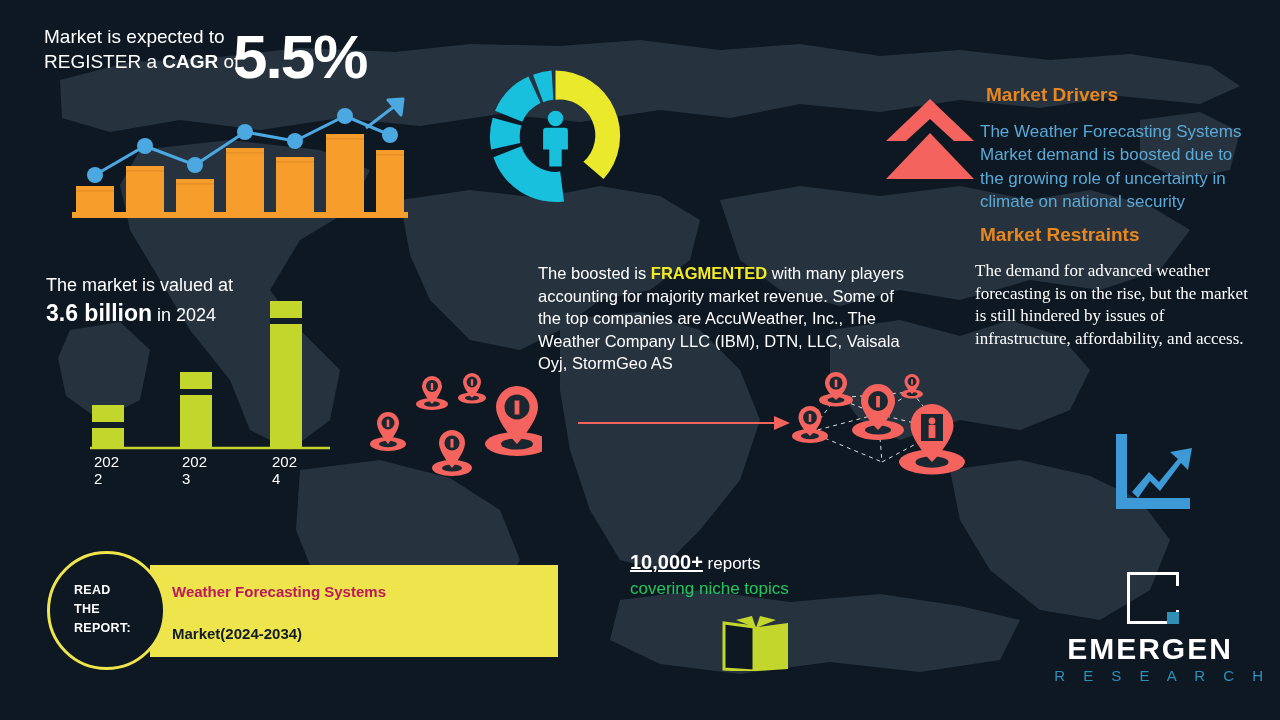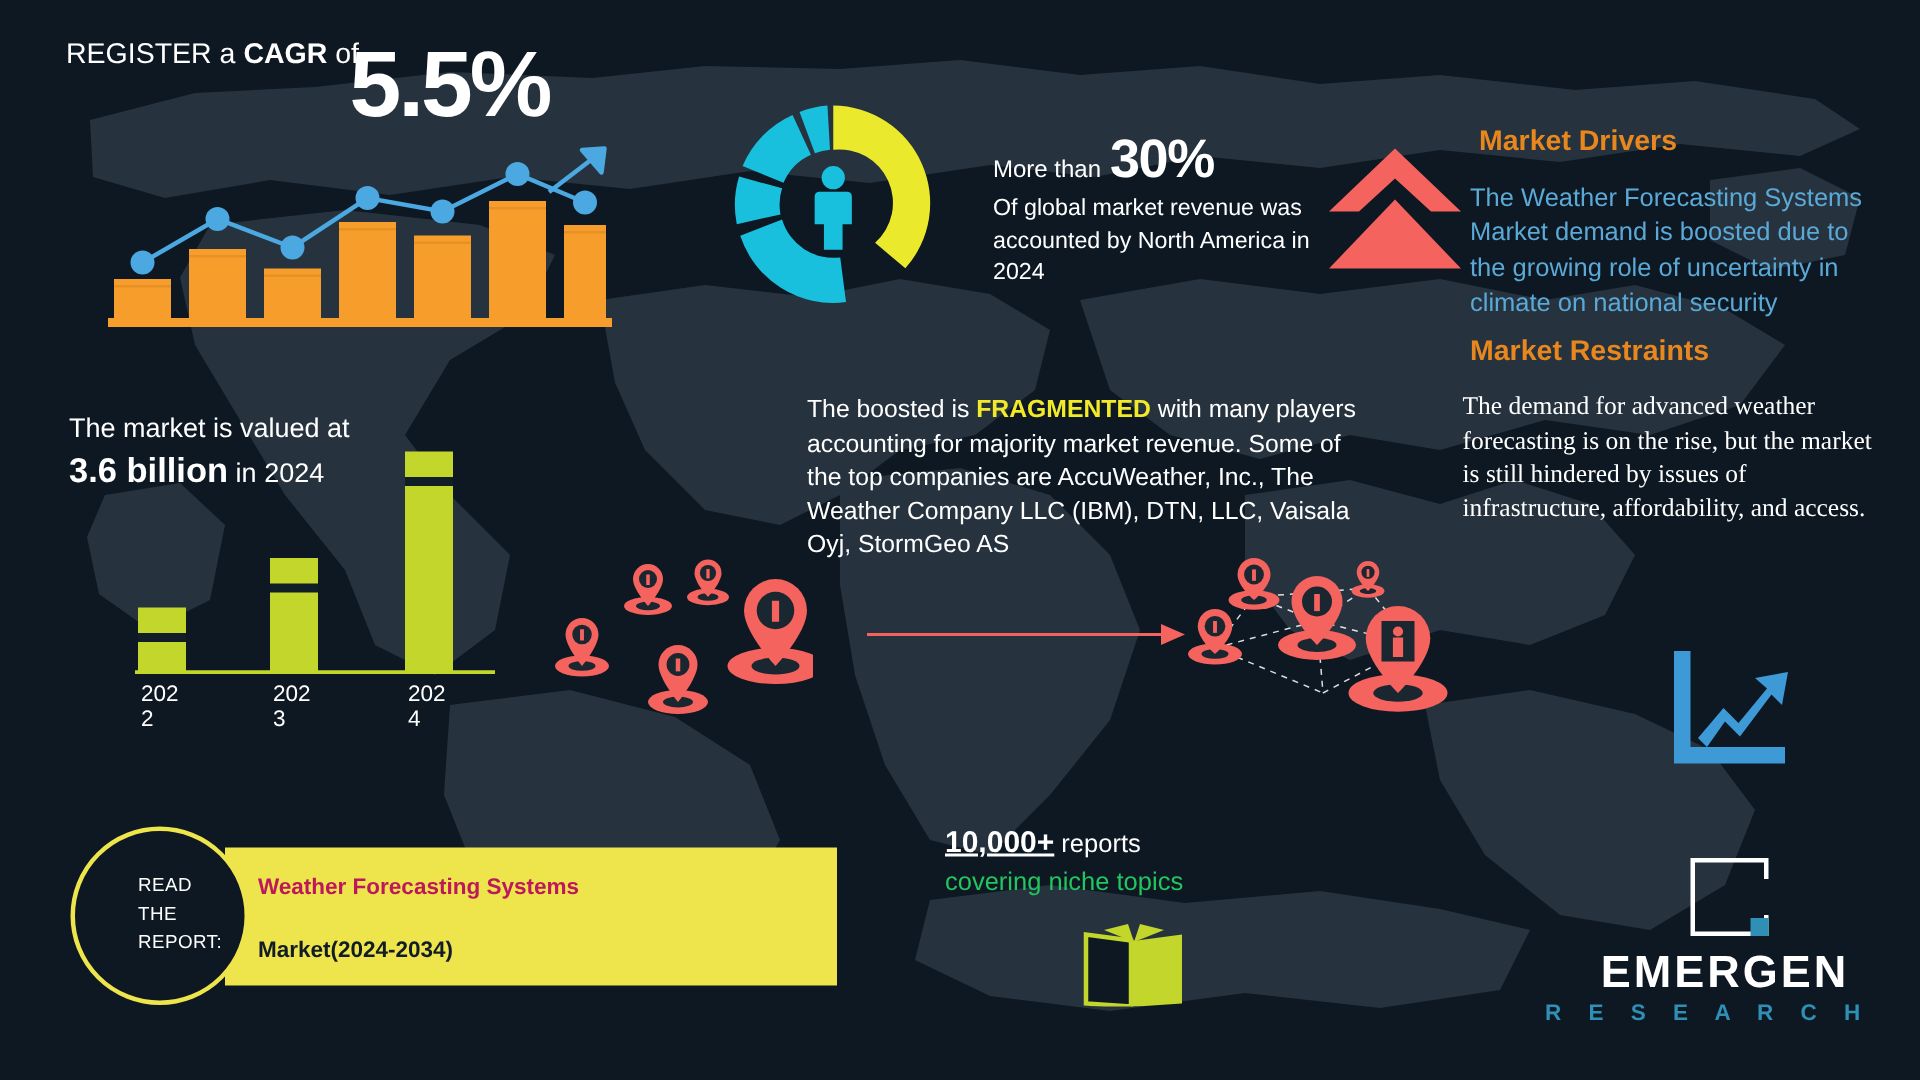--- a/index.html
+++ b/index.html
@@ -55,34 +55,34 @@
   #flow-arrow{left:578px;top:415px;width:212px;height:16px;}
 
   
   #trendicon{left:1112px;top:432px;width:82px;height:80px;}
 
   
   #banner{left:150px;top:565px;width:408px;height:92px;background:#eee44b;}
   #banner .t1{position:absolute;left:22px;top:18px;color:#be185d;font-size:15px;font-weight:bold;text-align:center;}
   #banner .t2{position:absolute;left:22px;top:60px;color:#111c26;font-size:15px;font-weight:bold;}
   #readcircle{left:47px;top:551px;width:119px;height:119px;border-radius:50%;background:#0d1823;border:3px solid #eee44b;box-sizing:border-box;}
-  #readcircle .rl{position:absolute;left:42px;color:#ffffff;font-size:12.5px;font-weight:normal;letter-spacing:.3px;}
+  #readcircle .rl{position:absolute;left:24px;color:#ffffff;font-size:12.5px;font-weight:bold;letter-spacing:.3px;}
 
   
   #reports{left:630px;top:550px;width:230px;}
   #reports .r1{color:#ffffff;font-size:17px;line-height:25px;}
   #reports .r1 b{font-size:20px;font-weight:bold;text-decoration:underline;}
   #reports .r2{color:#22c55e;font-size:17px;line-height:25px;}
   #bookicon{left:720px;top:615px;width:72px;height:56px;}
 
   
   #logo{left:1030px;top:570px;width:240px;height:130px;}
   #logo-mark{position:absolute;left:95px;top:0px;width:56px;height:56px;}
   #logo-name{position:absolute;left:0;top:62px;width:240px;text-align:center;color:#ffffff;font-size:30px;font-weight:bold;letter-spacing:2px;}
-  #logo-sub{position:absolute;left:0;top:97px;width:240px;text-align:left;color:#2f8fb5;font-size:15px;font-weight:bold;letter-spacing:7px;}
+  #logo-sub{position:absolute;left:0;top:97px;width:240px;text-align:right;color:#2f8fb5;font-size:15px;font-weight:normal;letter-spacing:7px;}
 </style>
 </head>
 <body>
 
 <div id="stage">
 
   <svg id="worldmap" viewBox="0 0 1280 720">
     <path d="M60 80 L130 62 L210 58 L300 48 L395 52 L470 44 L560 46 L640 40 L720 50 L800 44 L880 56 L960 50 L1050 60 L1130 54 L1210 66 L1240 86 L1200 104 L1120 96 L1040 108 L960 100 L880 112 L800 104 L730 118 L660 110 L580 122 L500 114 L420 126 L340 118 L260 130 L180 120 L110 132 L62 118 Z"></path>
     <path d="M140 150 L230 140 L320 150 L370 170 L350 210 L300 240 L270 290 L300 330 L340 370 L330 420 L290 450 L250 430 L230 380 L190 330 L160 280 L130 230 L120 185 Z"></path>
     <path d="M400 200 L470 190 L540 198 L600 186 L660 196 L700 220 L690 260 L650 290 L600 300 L560 330 L520 350 L470 340 L430 300 L410 255 Z"></path>
@@ -90,20 +90,21 @@
     <path d="M720 200 L800 186 L880 196 L960 186 L1030 200 L1090 190 L1150 206 L1190 230 L1160 270 L1100 290 L1030 280 L960 300 L900 290 L840 306 L780 290 L740 260 Z"></path>
     <path d="M830 330 L900 320 L960 336 L1010 320 L1060 336 L1090 370 L1070 410 L1020 430 L960 420 L900 440 L860 420 L830 380 Z"></path>
     <path d="M950 470 L1020 460 L1090 476 L1140 500 L1170 540 L1150 590 L1100 620 L1040 610 L990 570 L960 520 Z"></path>
     <path d="M300 470 L380 460 L450 478 L500 510 L520 560 L490 610 L430 640 L370 630 L320 590 L296 530 Z"></path>
     <path d="M620 600 L700 590 L790 602 L880 594 L960 606 L1020 620 L1000 660 L920 672 L830 662 L740 674 L660 664 L610 640 Z"></path>
     <path d="M70 330 L120 322 L150 350 L140 400 L100 420 L66 396 L58 358 Z"></path>
     <path d="M1140 120 L1200 112 L1240 132 L1230 170 L1180 180 L1140 160 Z"></path>
   </svg>
 
   <div class="abs" id="headline">
+    <div class="l1">Market is expected to</div>
     <div class="l2"><span>REGISTER a </span><b>CAGR</b><span> of</span></div>
   </div>
   <div id="cagr-value">5.5%</div>
 
   <svg class="abs" id="growthchart" viewBox="0 0 340 130">
     <g>
       <rect x="6" y="96" width="38" height="26" fill="#f79d2b"></rect>
       <rect x="56" y="76" width="38" height="46" fill="#f79d2b"></rect>
       <rect x="106" y="89" width="38" height="33" fill="#f79d2b"></rect>
       <rect x="156" y="58" width="38" height="64" fill="#f79d2b"></rect>
@@ -139,26 +140,20 @@
       <path d="M-41.5 9 A42 42 0 0 1 -40.5 -11.5 L-22 -6.4 A23 23 0 0 0 -22.7 4.8 Z" fill="#19c0dd"></path>
       <path d="M-39 -16 A42 42 0 0 1 -17.5 -38 L-9.6 -20.9 A23 23 0 0 0 -21.4 -8.8 Z" fill="#19c0dd"></path>
       <path d="M-14.5 -39.2 A42 42 0 0 1 -2.5 -42 L-1.4 -23 A23 23 0 0 0 -7.9 -21.5 Z" fill="#19c0dd"></path>
       <g fill="#19c0dd">
         <circle cx="0" cy="-11" r="5"></circle>
         <path d="M-6 -5 h12 a2 2 0 0 1 2 2 v12 h-4 v11 h-8 v-11 h-4 v-12 a2 2 0 0 1 2 -2 z"></path>
       </g>
     </g>
   </svg>
 
-  <div class="abs" id="thirty">
-    <div>
-      <span class="lead">More than</span><span class="big">30%</span>
-    </div>
-    <div class="body">Of global market revenue was accounted by North America in 2024</div>
-  </div>
 
   <svg class="abs" id="drivers-icon" viewBox="0 0 92 86">
     <path d="M46 2 L90 44 L70 44 L46 22 L22 44 L2 44 Z" fill="#f4635e"></path>
     <path d="M46 36 L90 82 L2 82 Z" fill="#f4635e"></path>
   </svg>
   <div class="abs" id="drivers-title">Market Drivers</div>
   <div class="abs" id="drivers-body">The Weather Forecasting Systems Market demand is boosted due to the growing role of uncertainty in climate on national security</div>
 
   <div class="abs" id="restraints-title">Market Restraints</div>
   <div class="abs" id="restraints-body">The demand for advanced weather forecasting is on the rise, but the market is still hindered by issues of infrastructure, affordability, and access.</div>

